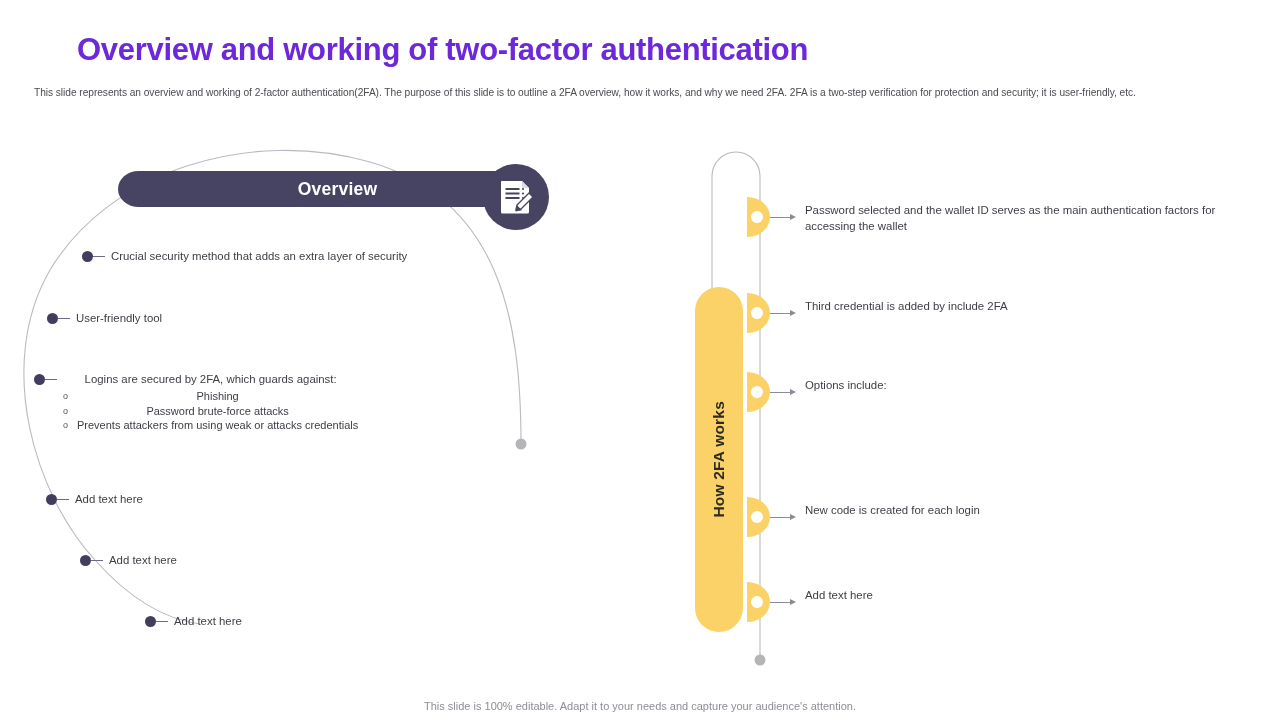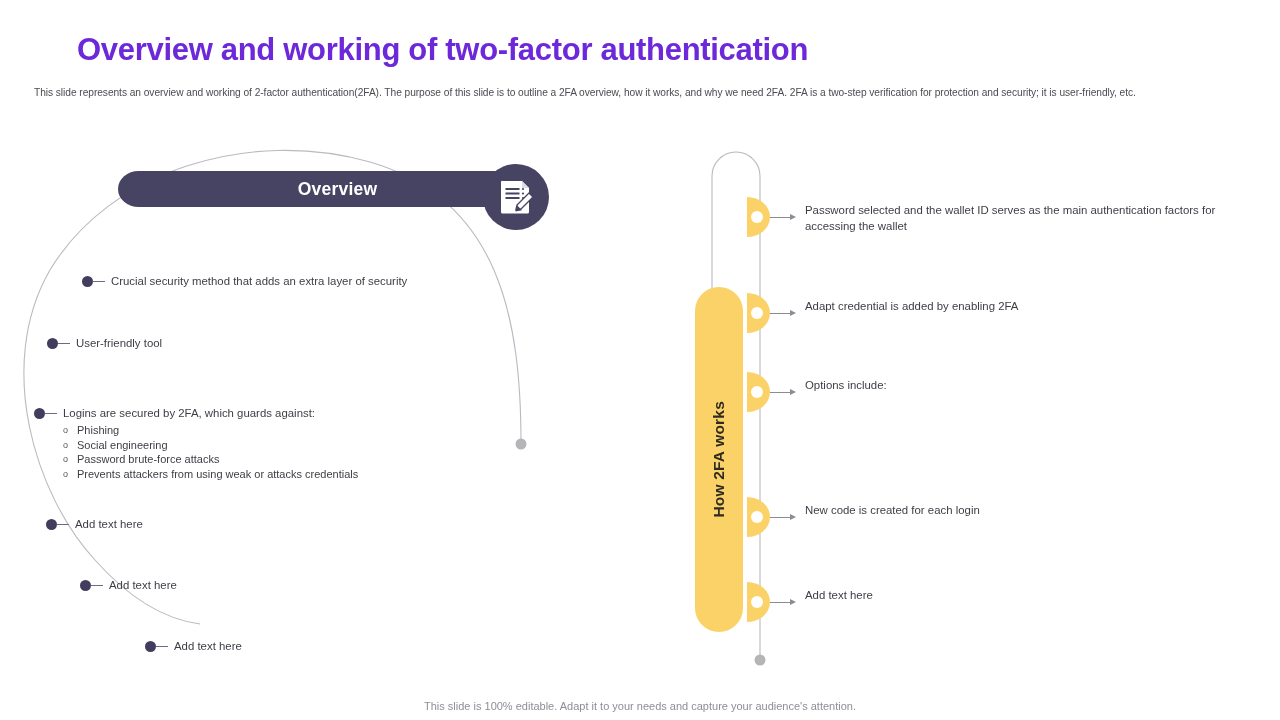--- a/index.html
+++ b/index.html
@@ -98,21 +98,20 @@
     display: flex;
     align-items: center;
     justify-content: center;
   }
 
   .arc-item {
     position: absolute;
     z-index: 2;
     display: flex;
     align-items: flex-start;
-    margin-top: 25px;
   }
   .arc-dot {
     width: 11px;
     height: 11px;
     border-radius: 50%;
     background: #413d5c;
     flex: 0 0 auto;
     margin-top: 3px;
   }
   .arc-dash {
@@ -315,28 +314,27 @@
   </div>
 
   <div class="arc-item" style="left:47px; top:170px;">
     <span class="arc-dot"></span>
     <span class="arc-dash"></span>
     <div>
       <div class="arc-text">User-friendly  tool</div>
     </div>
   </div>
 
-  <div class="arc-item" style="left:34px; top:240px;">
+  <div class="arc-item" style="left:34px; top:231px;text-align:center;">
     <span class="arc-dot"></span>
     <span class="arc-dash"></span>
     <div>
       <div class="arc-text">Logins  are secured  by 2FA, which guards  against:</div>
       <ul class="arc-sublist">
         <li>Phishing</li>
-        <li>Social engineering</li>
         <li>Password brute-force attacks</li>
         <li>Prevents attackers from using weak or attacks credentials</li>
       </ul>
     </div>
   </div>
 
   <div class="arc-item" style="left:46px; top:351px;">
     <span class="arc-dot"></span>
     <span class="arc-dash"></span>
     <div>
@@ -387,21 +385,21 @@
 
   <div class="tl-marker" style="top:153px;">
     <div class="half"></div>
     <div class="hole"></div>
   </div>
   <div class="tl-arrow" style="top:169px;">
     <div class="shaft"></div>
       <div class="head"></div>
   </div>
   <div class="tl-text" style="top:158px;">
-    <div>Adapt  credential is added  by enabling  2FA</div>
+    <div>Third  credential is added  by include  2FA</div>
   </div>
 
   <div class="tl-marker" style="top:232px;">
     <div class="half"></div>
     <div class="hole"></div>
   </div>
   <div class="tl-arrow" style="top:248px;">
     <div class="shaft"></div>
       <div class="head"></div>
   </div>

